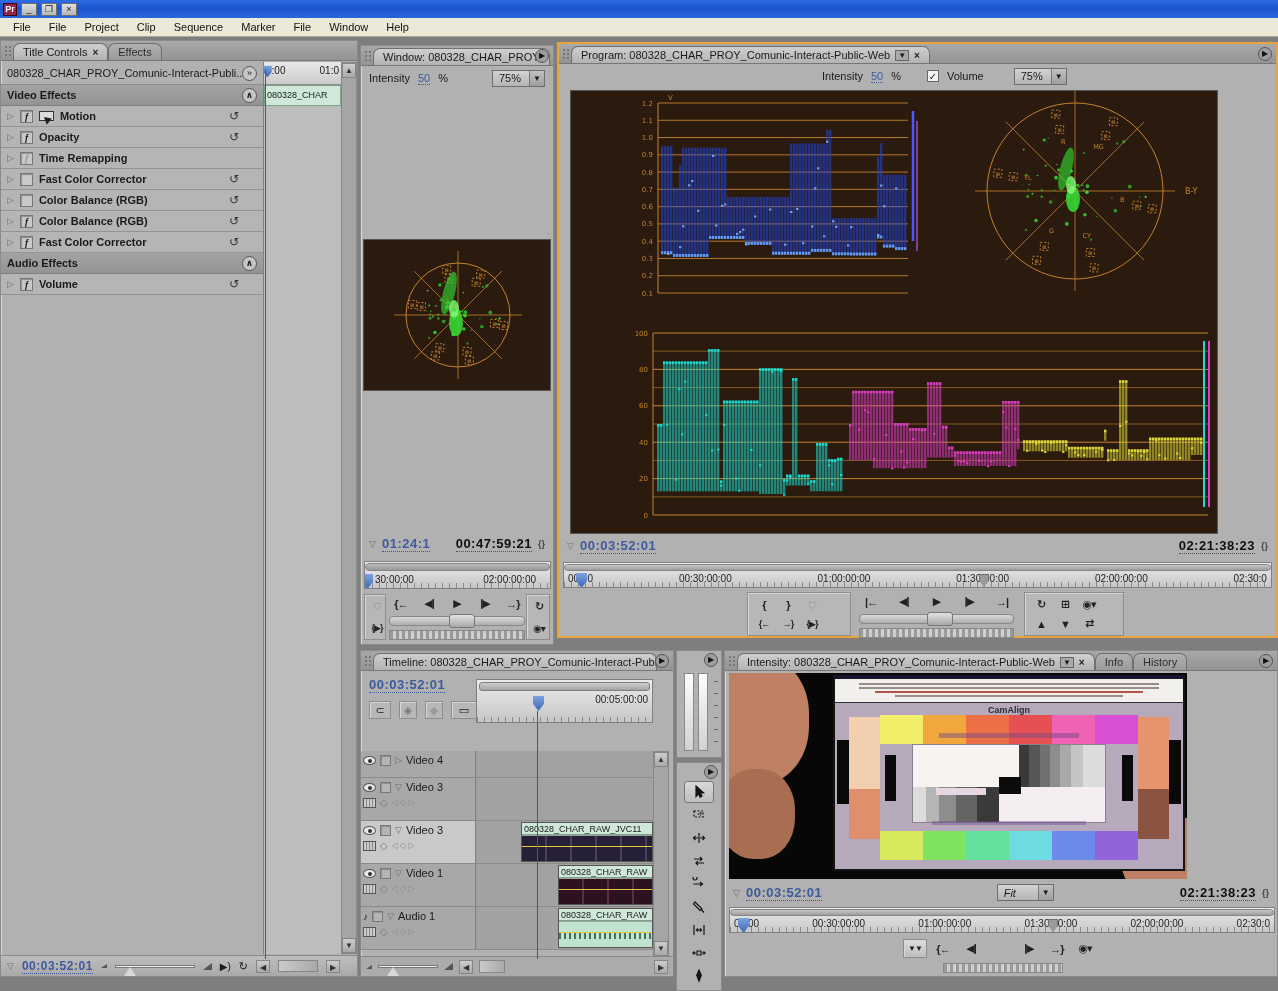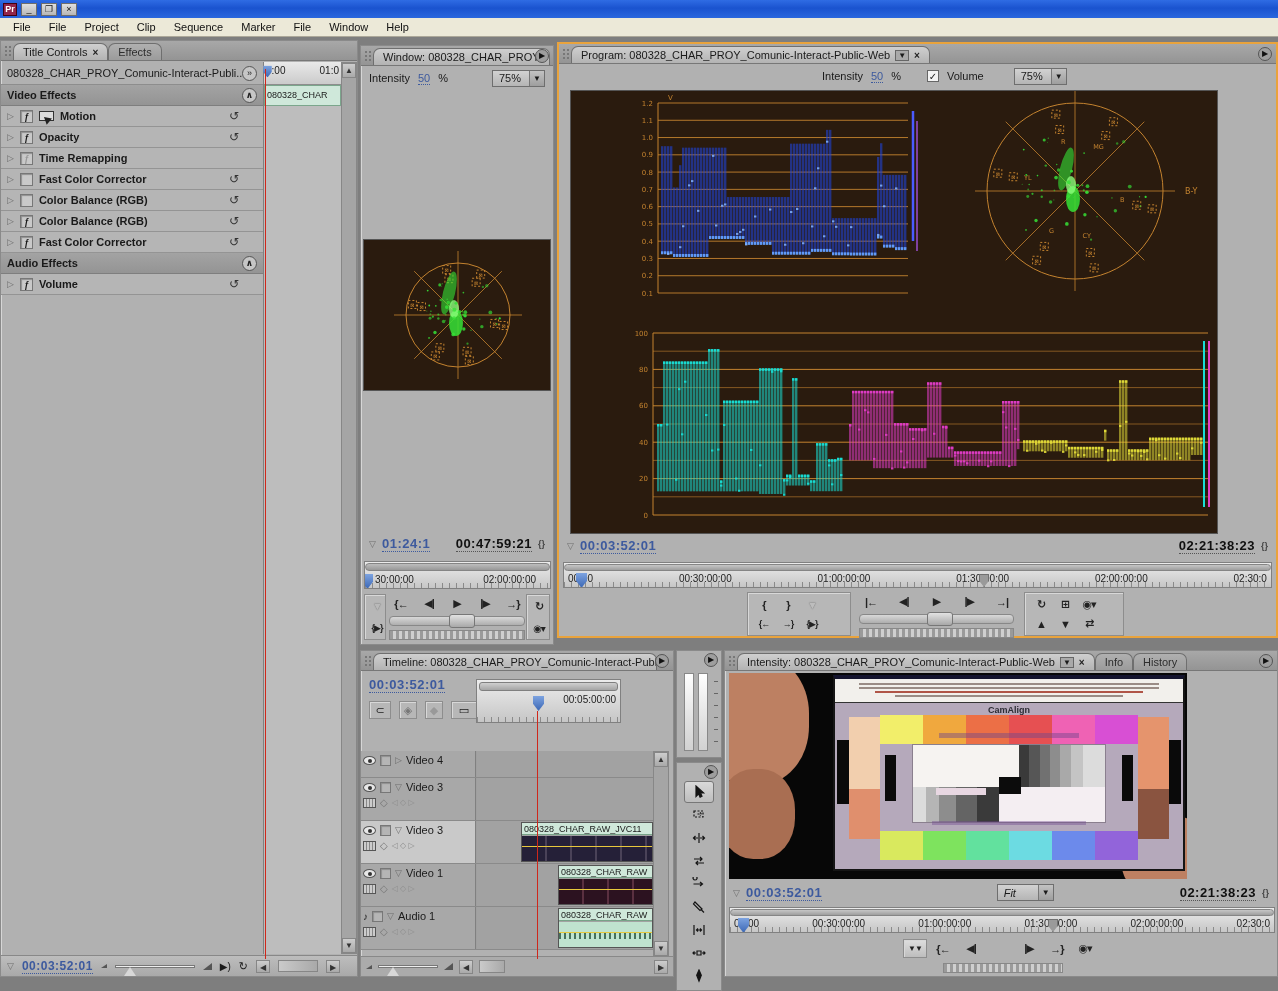--- a/index.html
+++ b/index.html
@@ -1279,21 +1279,21 @@
     </div>
     <span class="pmenu">▶</span>
   </div>
   <div style="position:absolute; left:8px; top:26px;" class="tc-blue">00:03:52:01</div>
   <div style="position:absolute; left:8px; top:50px; display:flex; gap:8px;">
     <span class="tgroup" style="width:22px; height:18px; justify-content:center;">⊂</span>
     <span class="tgroup" style="width:18px; height:18px; justify-content:center; color:#777;">◈</span>
     <span class="tgroup" style="width:18px; height:18px; justify-content:center; color:#999;">◆</span>
     <span class="tgroup" style="width:26px; height:18px; justify-content:center;">▭</span>
   </div>
-  <div class="ruler" style="position:absolute; left:115px; top:28px; width:145px; height:44px;">
+  <div class="ruler" style="position:absolute; left:115px; top:28px; width:177px; height:44px;">
     <div style="position:absolute; left:2px; top:2px; right:2px; height:9px; background:linear-gradient(#cfcfcf,#a5a5a5); border:1px solid #7f7f7f; border-radius:3px;"></div>
     <span style="position:absolute; right:4px; top:14px; font-size:10px;">00:05:00:00</span>
     <div class="tickline"></div>
     <div class="ph" style="left:56px; top:16px;"></div>
   </div>
   <div id="tl-tracks">
       <div class="track" style="height: 27px;">
         <div class="t-head">
           <div class="t-row1">
             <span class="eye"></span>

